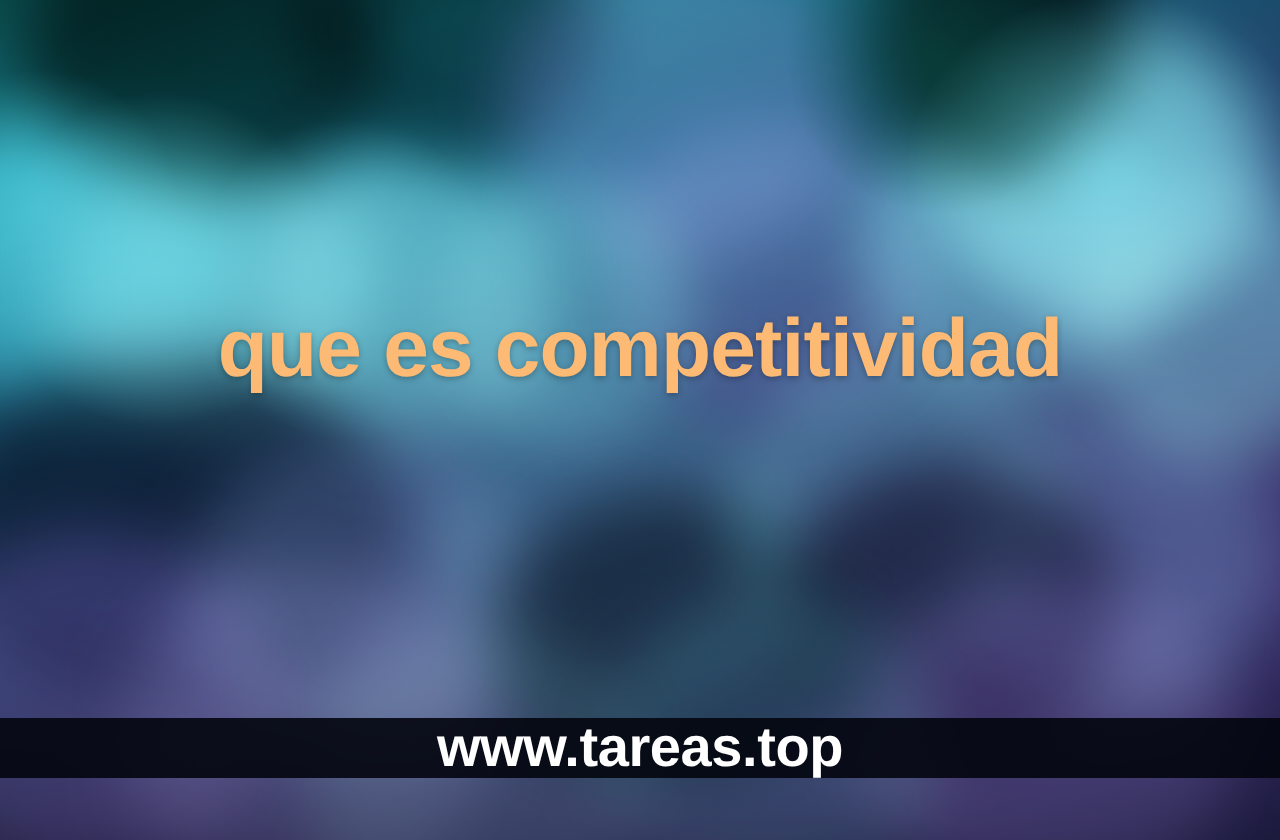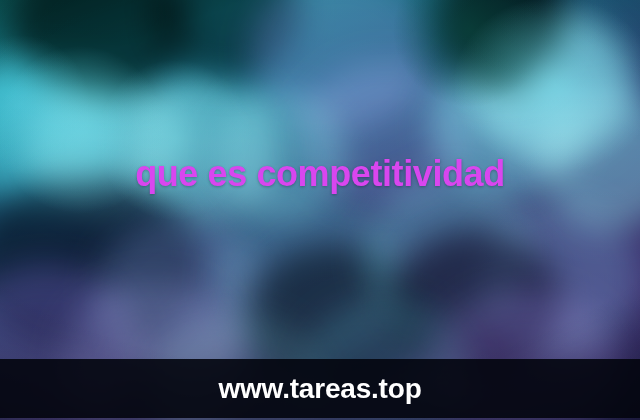--- a/index.html
+++ b/index.html
@@ -63,35 +63,35 @@
   #title-wrap {
     position: absolute;
     left: 0; right: 0;
     top: 152px;
     text-align: center;
     padding: 0 14px;
     box-sizing: border-box;
   }
   .tline {
     display: block;
-    color: #d946ef;
+    color: #fdba74;
     font-weight: 700;
-    font-size: 36px;
+    font-size: 41px;
     line-height: 44px;
     letter-spacing: -0.4px;
     text-shadow: 0 1px 3px rgba(0,0,0,.28);
     white-space: nowrap;
   }
 
   
   #footer {
     position: absolute;
     left: 0; right: 0;
     top: 359px;
-    height: 59px;
+    height: 30px;
     background: rgba(3,6,14,.90);
     display: flex;
     align-items: center;
     justify-content: center;
   }
   #footer-text {
     color: #ffffff;
     font-weight: 700;
     font-size: 28px;
     line-height: 28px;

